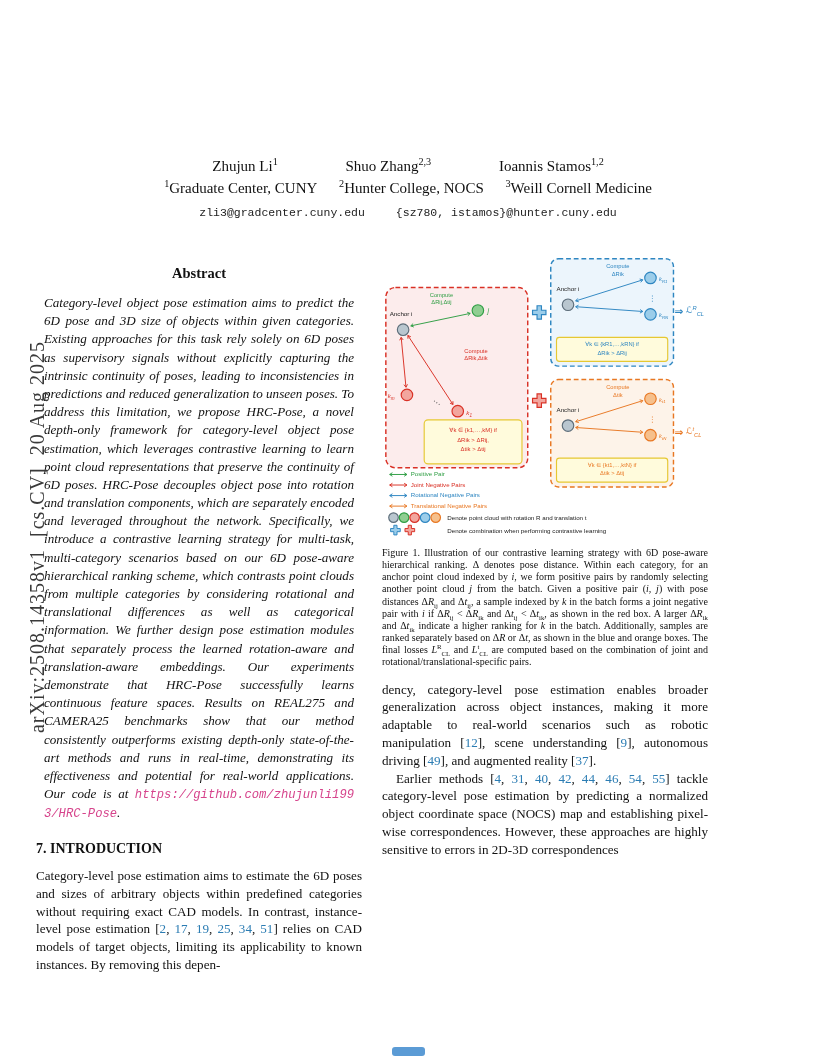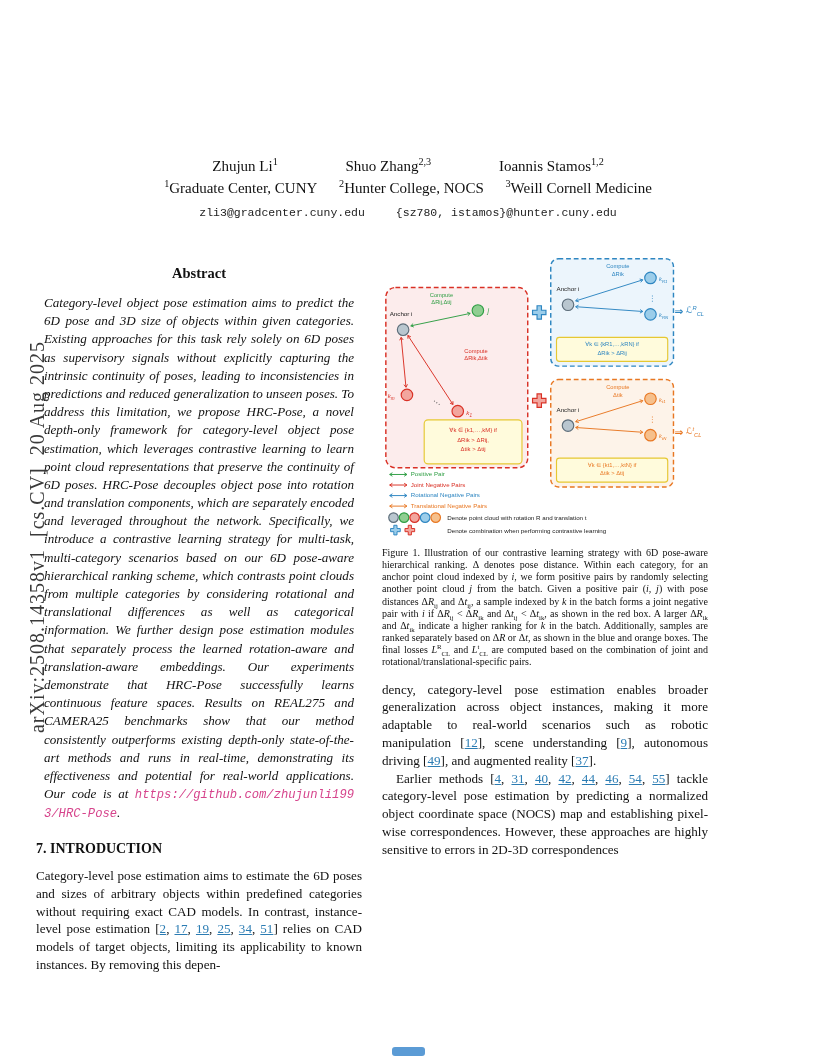--- a/index.html
+++ b/index.html
@@ -23,21 +23,21 @@
   .col { width:326px; text-align:justify; }
   .col-left { padding-top:12px; }
 
   .abstract-h { text-align:center; font-size:14.5px; font-weight:bold; margin:0 0 12px 0; }
   .abstract { font-style:italic; font-size:13.1px; line-height:1.39; margin:8px; }
   .sec-h { font-size:14px; font-weight:bold; margin:18px 0 10px 0; text-align:left; }
   .body { font-size:13.1px; line-height:1.36; margin:0; }
   .indent { text-indent:14px; }
   .caption { font-size:10px; line-height:1.22; margin:10px 0 12px 0;font-family:Liberation Serif, serif; }
 
-  .rt-cite { color:var(--cite);text-decoration:underline; }
+  .rt-cite { color:var(--cite); }
   .rt-link { color:var(--link); font-family:"Liberation Mono","DejaVu Sans Mono",monospace; font-size:93%; word-break:break-all; }
   .rt-sup { vertical-align:super; font-size:68%; line-height:0; }
   .rt-sub { vertical-align:sub; font-size:68%; line-height:0; }
   .rt-i { font-style:italic; }
 
   figure { margin:0; }
   .fig-svg { display:block; width:326px; height:auto; }
   .fig-svg text { font-family:"Liberation Sans","DejaVu Sans",sans-serif; }
   .dashed { stroke-dasharray:5 3; stroke-width:1.5; }
   .node { stroke-width:1.2; }

